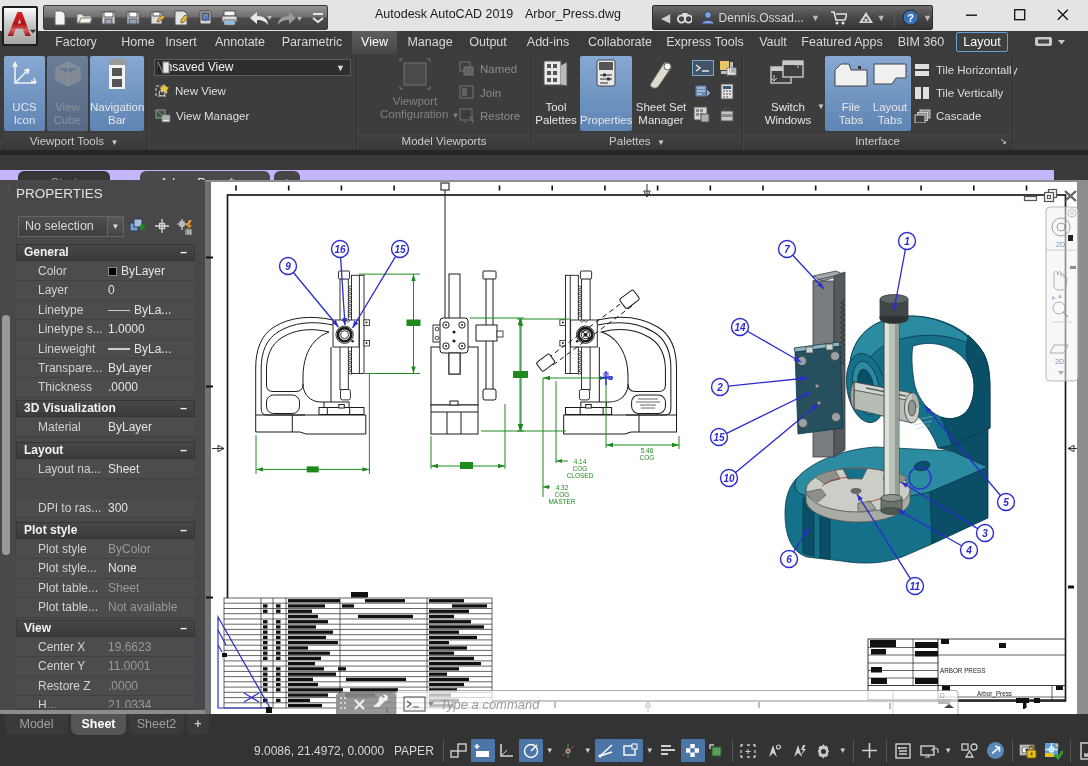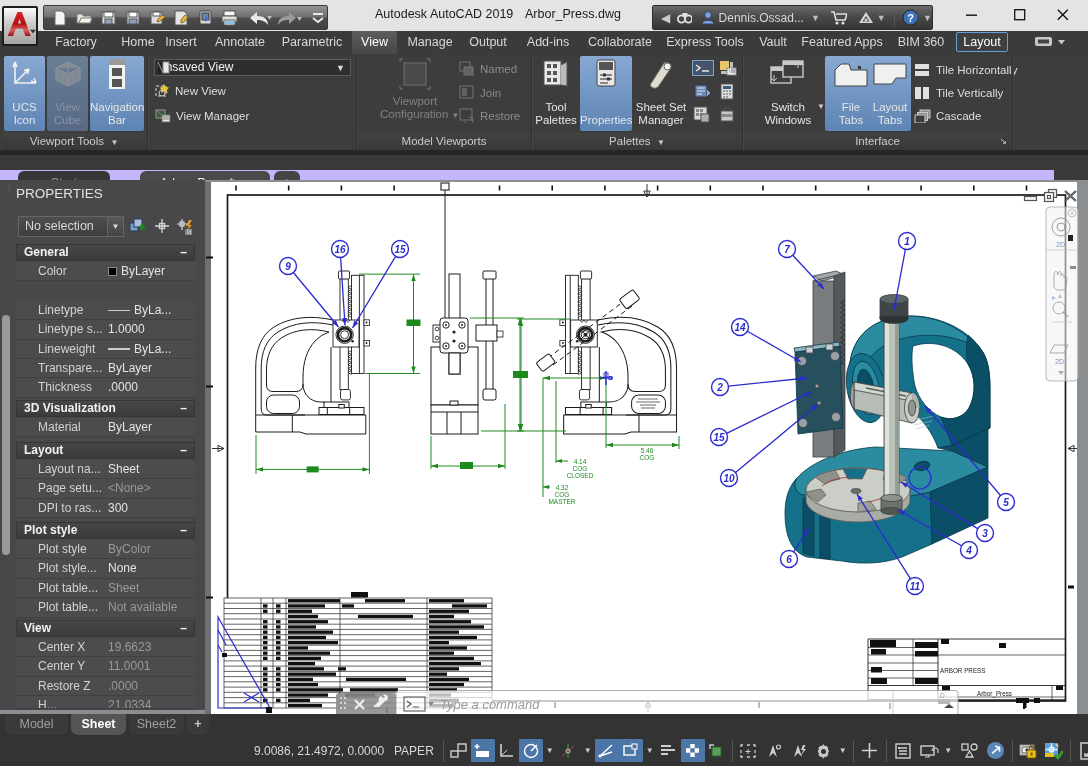--- a/index.html
+++ b/index.html
@@ -987,20 +987,24 @@
         <path d="M12 1 l-3 6 h3 l-4 7 7 -8 h-3 l3 -5 z" fill="#e8a020"></path>
         <rect x="8" y="10" width="7" height="6" fill="#e8e8e8" stroke="#555"></rect>
         <path d="M9.5 10 v6 M12 10 v6 M8 12 h7 M8 14 h7" stroke="#555" stroke-width=".6"></path>
       </svg></div>
 
 <div class="sechdr" style="top:64px">General</div>
 <div class="prow" style="top:82px">
       <span class="lab">Color</span>
       <span class="val"><span style="display:inline-block;width:9px;height:9px;background:#000;border:1px solid #888;margin-right:4px;vertical-align:-1px"></span>ByLayer</span>
     </div>
+<div class="prow" style="top:101.4px">
+      <span class="lab">Layer</span>
+      <span class="val">0</span>
+    </div>
 <div class="prow" style="top:120.8px">
       <span class="lab">Linetype</span>
       <span class="val"><span style="display:inline-block;width:22px;height:1px;background:#ccc;margin-right:4px;vertical-align:3px"></span>ByLa...</span>
     </div>
 <div class="prow" style="top:140.2px">
       <span class="lab">Linetype s...</span>
       <span class="val">1.0000</span>
     </div>
 <div class="prow" style="top:159.6px">
       <span class="lab">Lineweight</span>
@@ -1016,24 +1020,20 @@
     </div>
 <div class="sechdr" style="top:220px">3D Visualization</div>
 <div class="prow" style="top:238px">
       <span class="lab">Material</span>
       <span class="val">ByLayer</span>
     </div>
 <div class="sechdr" style="top:262px">Layout</div>
 <div class="prow" style="top:280px">
       <span class="lab">Layout na...</span>
       <span class="val">Sheet</span>
-    </div>
-<div class="prow" style="top:299.4px">
-      <span class="lab">Page setu...</span>
-      <span class="val gv">&lt;None&gt;</span>
     </div>
 <div class="prow" style="top:318.8px">
       <span class="lab">DPI to ras...</span>
       <span class="val">300</span>
     </div>
 <div class="sechdr" style="top:342px">Plot style</div>
 <div class="prow" style="top:360px">
       <span class="lab">Plot style</span>
       <span class="val gv">ByColor</span>
     </div>

